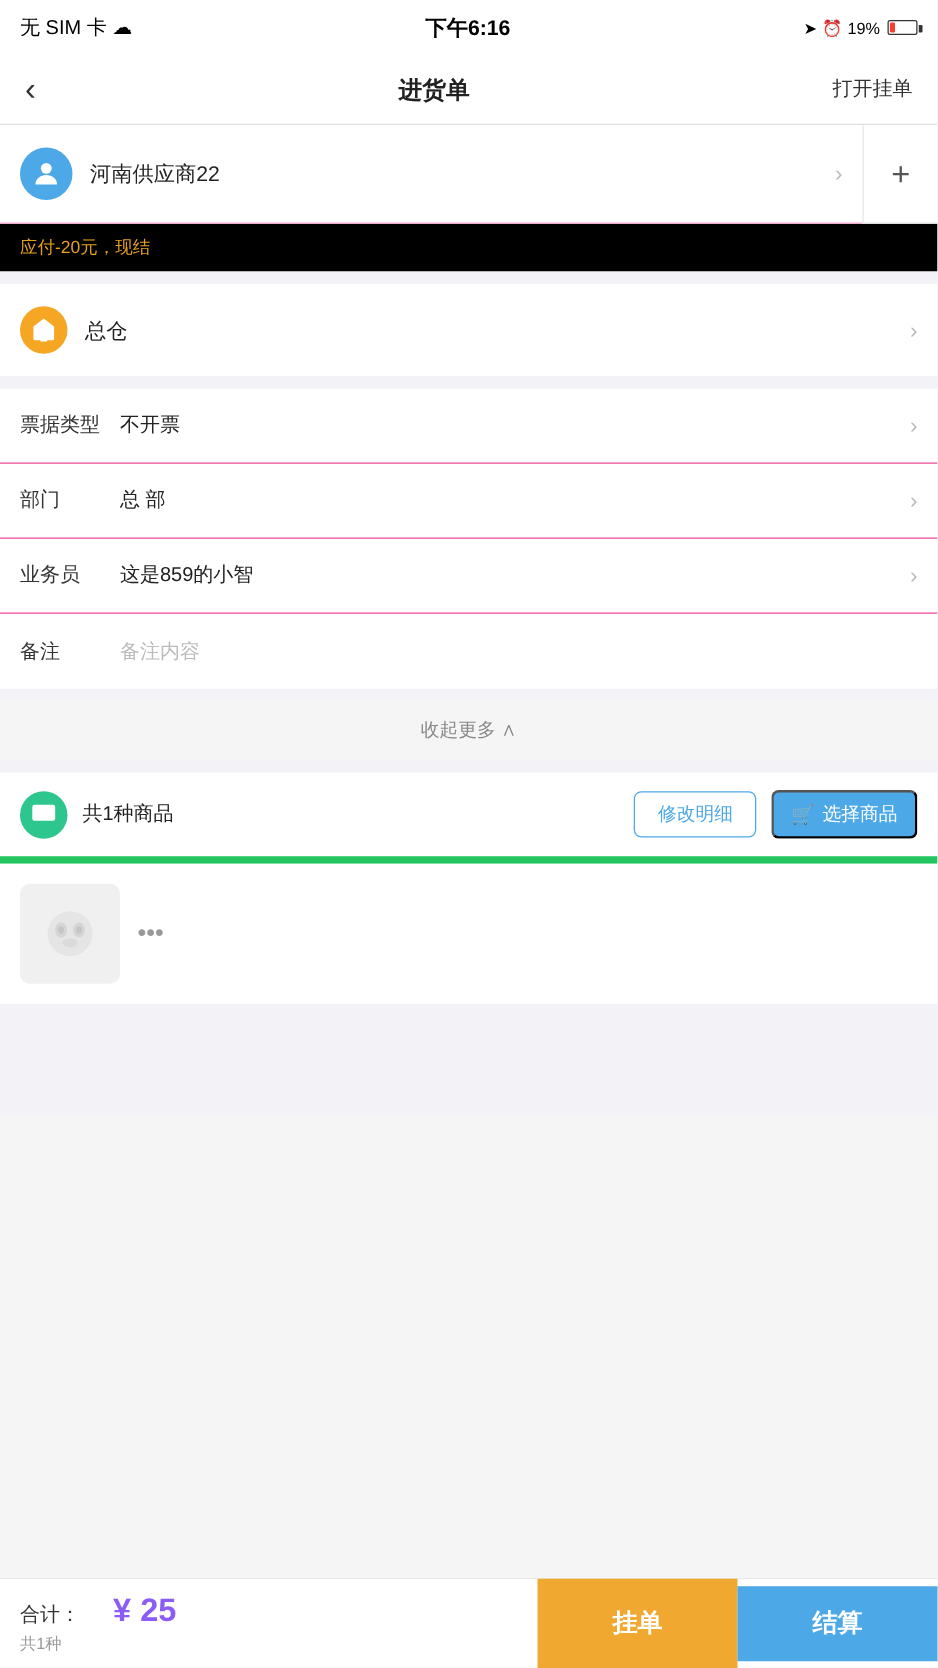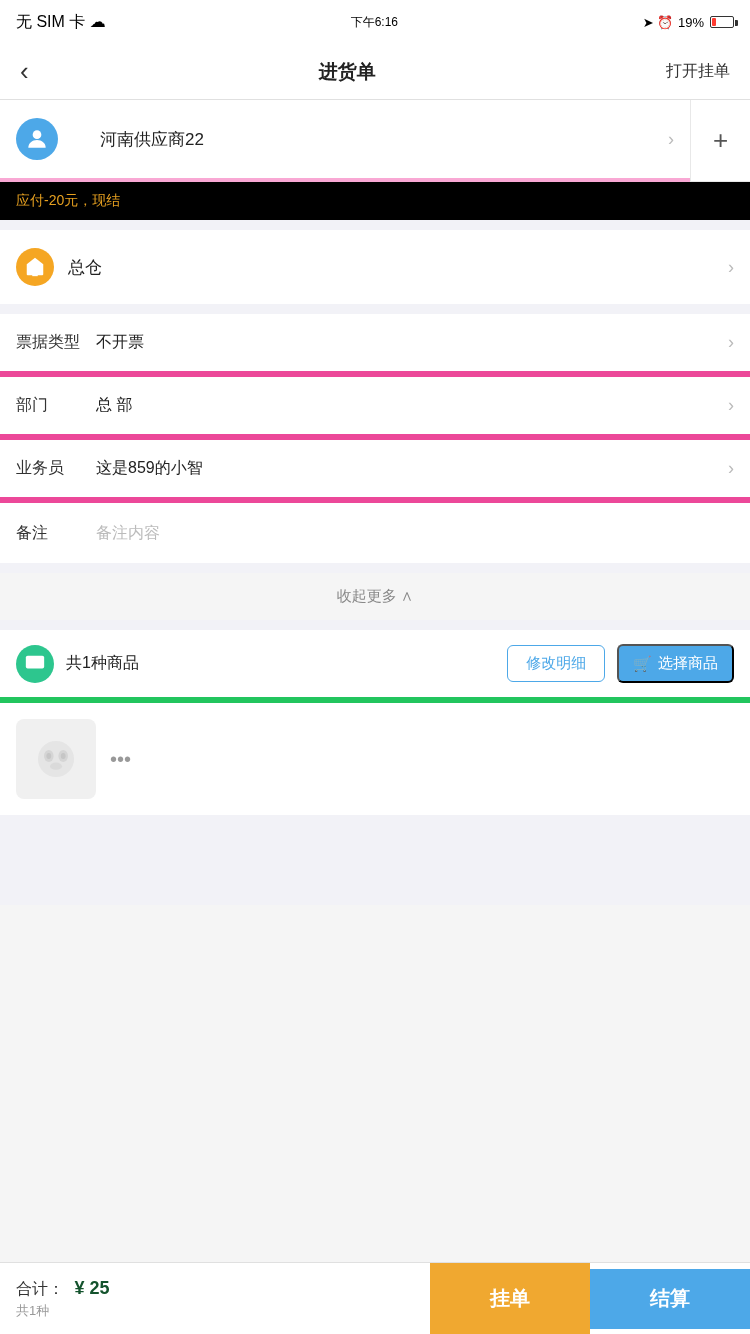--- a/index.html
+++ b/index.html
@@ -17,21 +17,21 @@
       background: #fff;
       height: 44px;
       display: flex;
       align-items: center;
       justify-content: space-between;
       padding: 0 16px;
       font-size: 15px;
       font-weight: 500;
     }
     .status-left { display: flex; align-items: center; gap: 6px; font-size: 16px; }
-    .status-center { font-size: 12px; font-weight: 400; }
+    .status-center { font-size: 17px; font-weight: 700; }
     .status-right { display: flex; align-items: center; gap: 4px; font-size: 13px; }
     .battery {
       width: 24px; height: 12px; border: 1.5px solid #333; border-radius: 2px; position: relative; margin-left: 2px;
     }
     .battery::after {
       content: ''; position: absolute; right: -5px; top: 3px; width: 3px; height: 6px; background: #333; border-radius: 0 1px 1px 0;
     }
     .battery-fill {
       position: absolute; left: 1px; top: 1px; bottom: 1px; width: 20%; background: #ff3b30; border-radius: 1px;
     }
@@ -70,23 +70,22 @@
       background: #fff;
       display: flex;
       align-items: stretch;
       margin-bottom: 0;
     }
     .supplier-main {
       flex: 1;
       display: flex;
       align-items: center;
       padding: 18px 16px;
-      border-bottom: 4px solid #f9a8d4;
-      cursor: pointer;
-      gap: 28px;
+      border-bottom: 1px solid #f9a8d4;
+      cursor: pointer;
     }
     .supplier-avatar {
       width: 42px; height: 42px; border-radius: 50%;
       background: #4da8e8;
       display: flex; align-items: center; justify-content: center;
       margin-right: 14px; flex-shrink: 0;
     }
     .supplier-avatar svg { width: 26px; height: 26px; }
     .supplier-name {
       font-size: 17px;
@@ -142,21 +141,21 @@
 
     
     .form-section {
       background: #fff;
       margin-bottom: 10px;
     }
     .form-row {
       display: flex;
       align-items: center;
       padding: 18px 16px;
-      border-bottom: 6px solid #ec4899;
+      border-bottom: 1px solid #ec4899;
       cursor: pointer;
       min-height: 60px;
     }
     .form-row:last-child { border-bottom: none; }
     .form-label {
       font-size: 16px;
       color: #333;
       width: 80px;
       flex-shrink: 0;
     }
@@ -281,24 +280,24 @@
     .bottom-total {
       flex: 1;
       padding: 0 16px;
     }
     .bottom-total-label {
       font-size: 16px;
       color: #333;
       display: inline;
     }
     .bottom-total-amount {
-      font-size: 18px;
+      font-size: 26px;
       font-weight: 700;
-      color: #14532d;
-      margin-left: 6px;
+      color: #8b5cf6;
+      margin-left: 22px;
     }
     .bottom-total-count {
       font-size: 13px;
       color: #999;
       margin-top: 2px;
     }
     .btn-hang {
       height: 72px;
       width: 160px;
       background: #f0a830;

